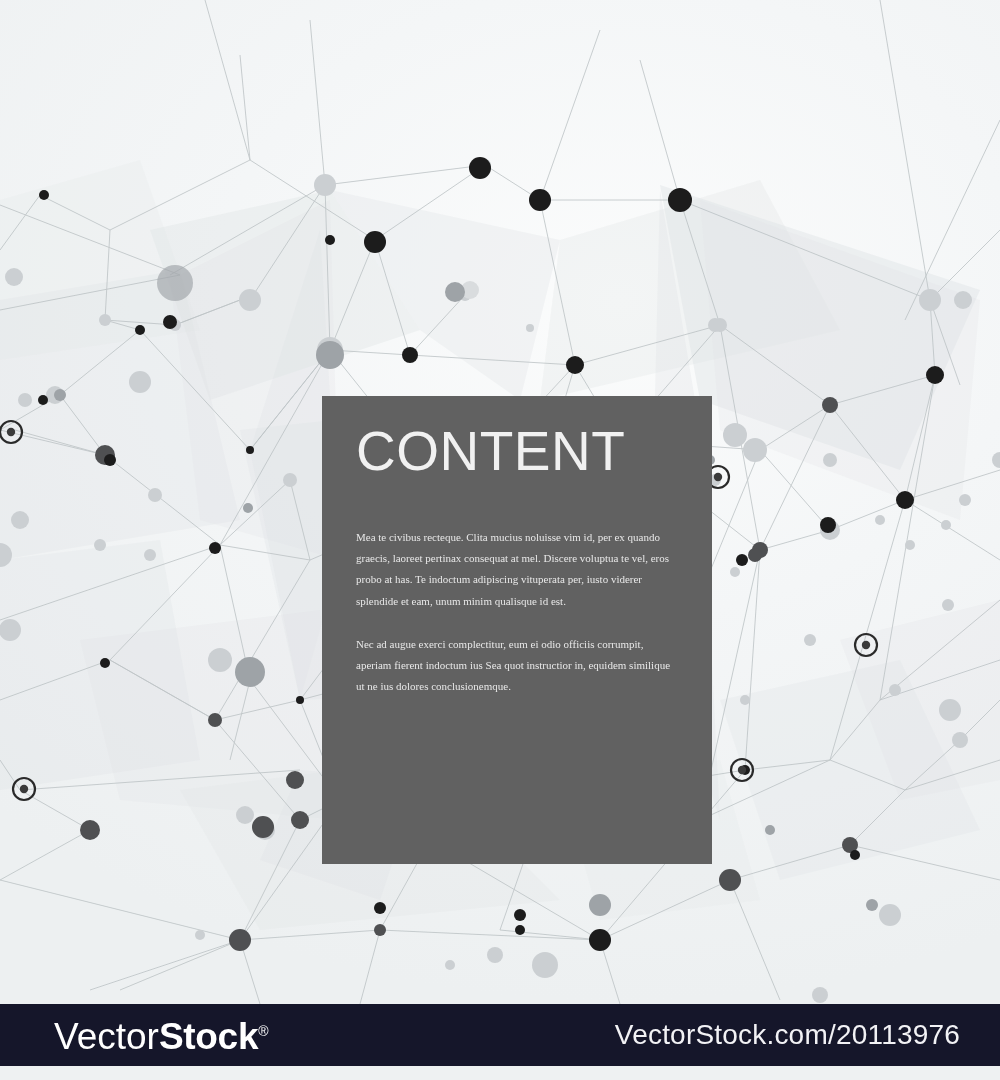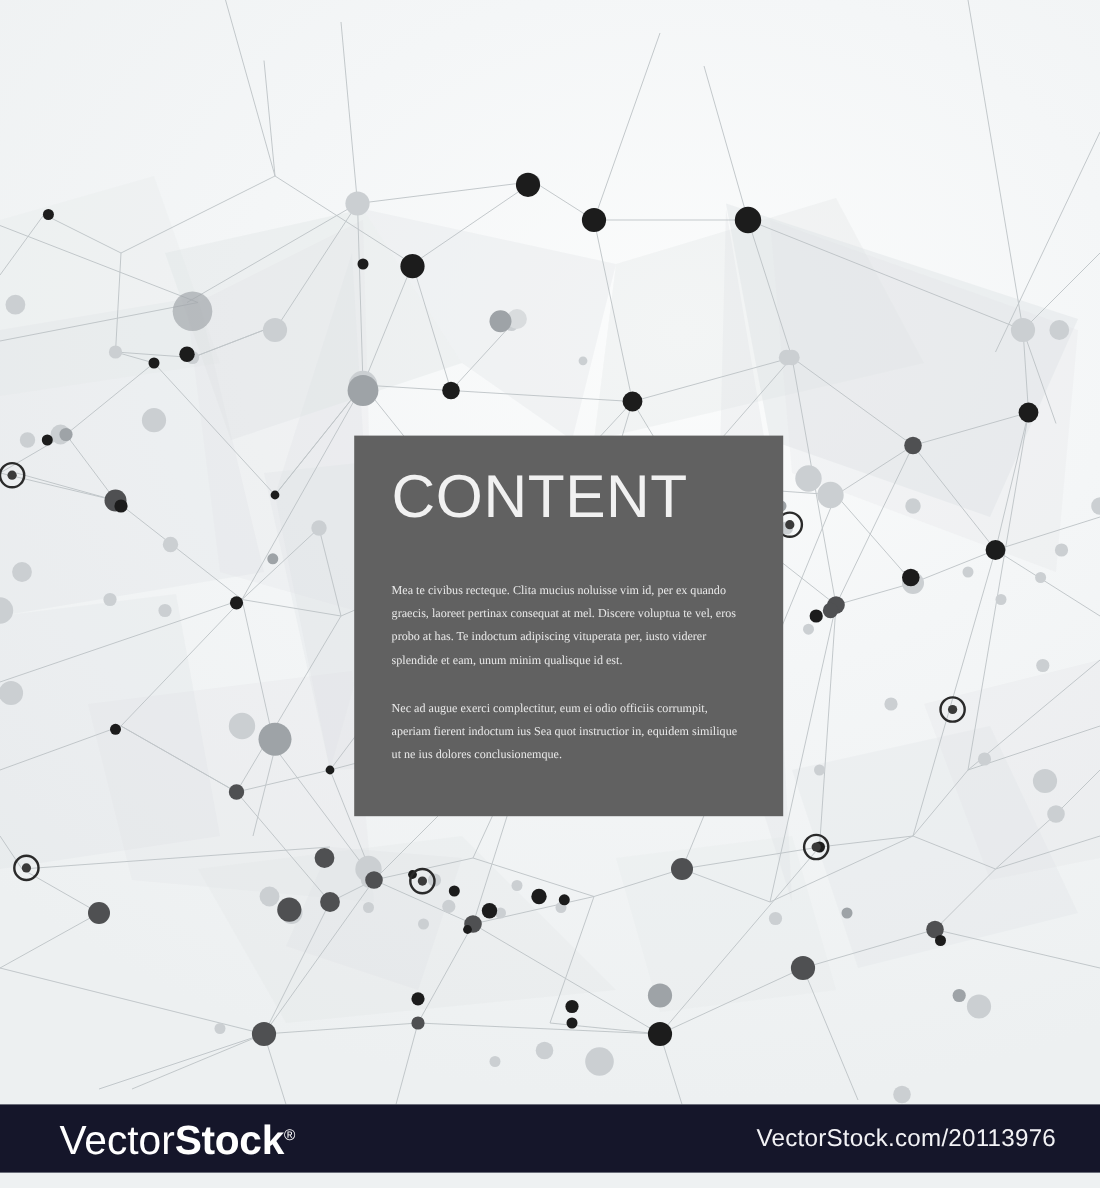--- a/index.html
+++ b/index.html
@@ -37,21 +37,21 @@
     top: 0;
     display: block;
   }
 
   
   #content-panel {
     position: absolute;
     left: 322px;
     top: 396px;
     width: 390px;
-    height: 346px;
+    height: 468px;
     background: #616161;
     box-sizing: border-box;
     padding: 26px 34px 0 34px;
   }
   #content-title {
     margin: 0;
     font-size: 55px;
     line-height: 58px;
     font-weight: 400;
     letter-spacing: 0.5px;
@@ -93,21 +93,21 @@
   #footer-logo .reg {
     font-size: 14px;
     vertical-align: super;
     font-weight: 400;
   }
   #footer-url {
     position: absolute;
     right: 40px;
     top: 50%;
     transform: translateY(-50%);
-    font-size: 22px;
+    font-size: 28px;
     line-height: 22px;
     color: #f2f2f5;
     letter-spacing: 0.2px;
     white-space: nowrap;
     font-family: "Liberation Sans", sans-serif;
   }
 </style>
 </head>
 <body>
 

